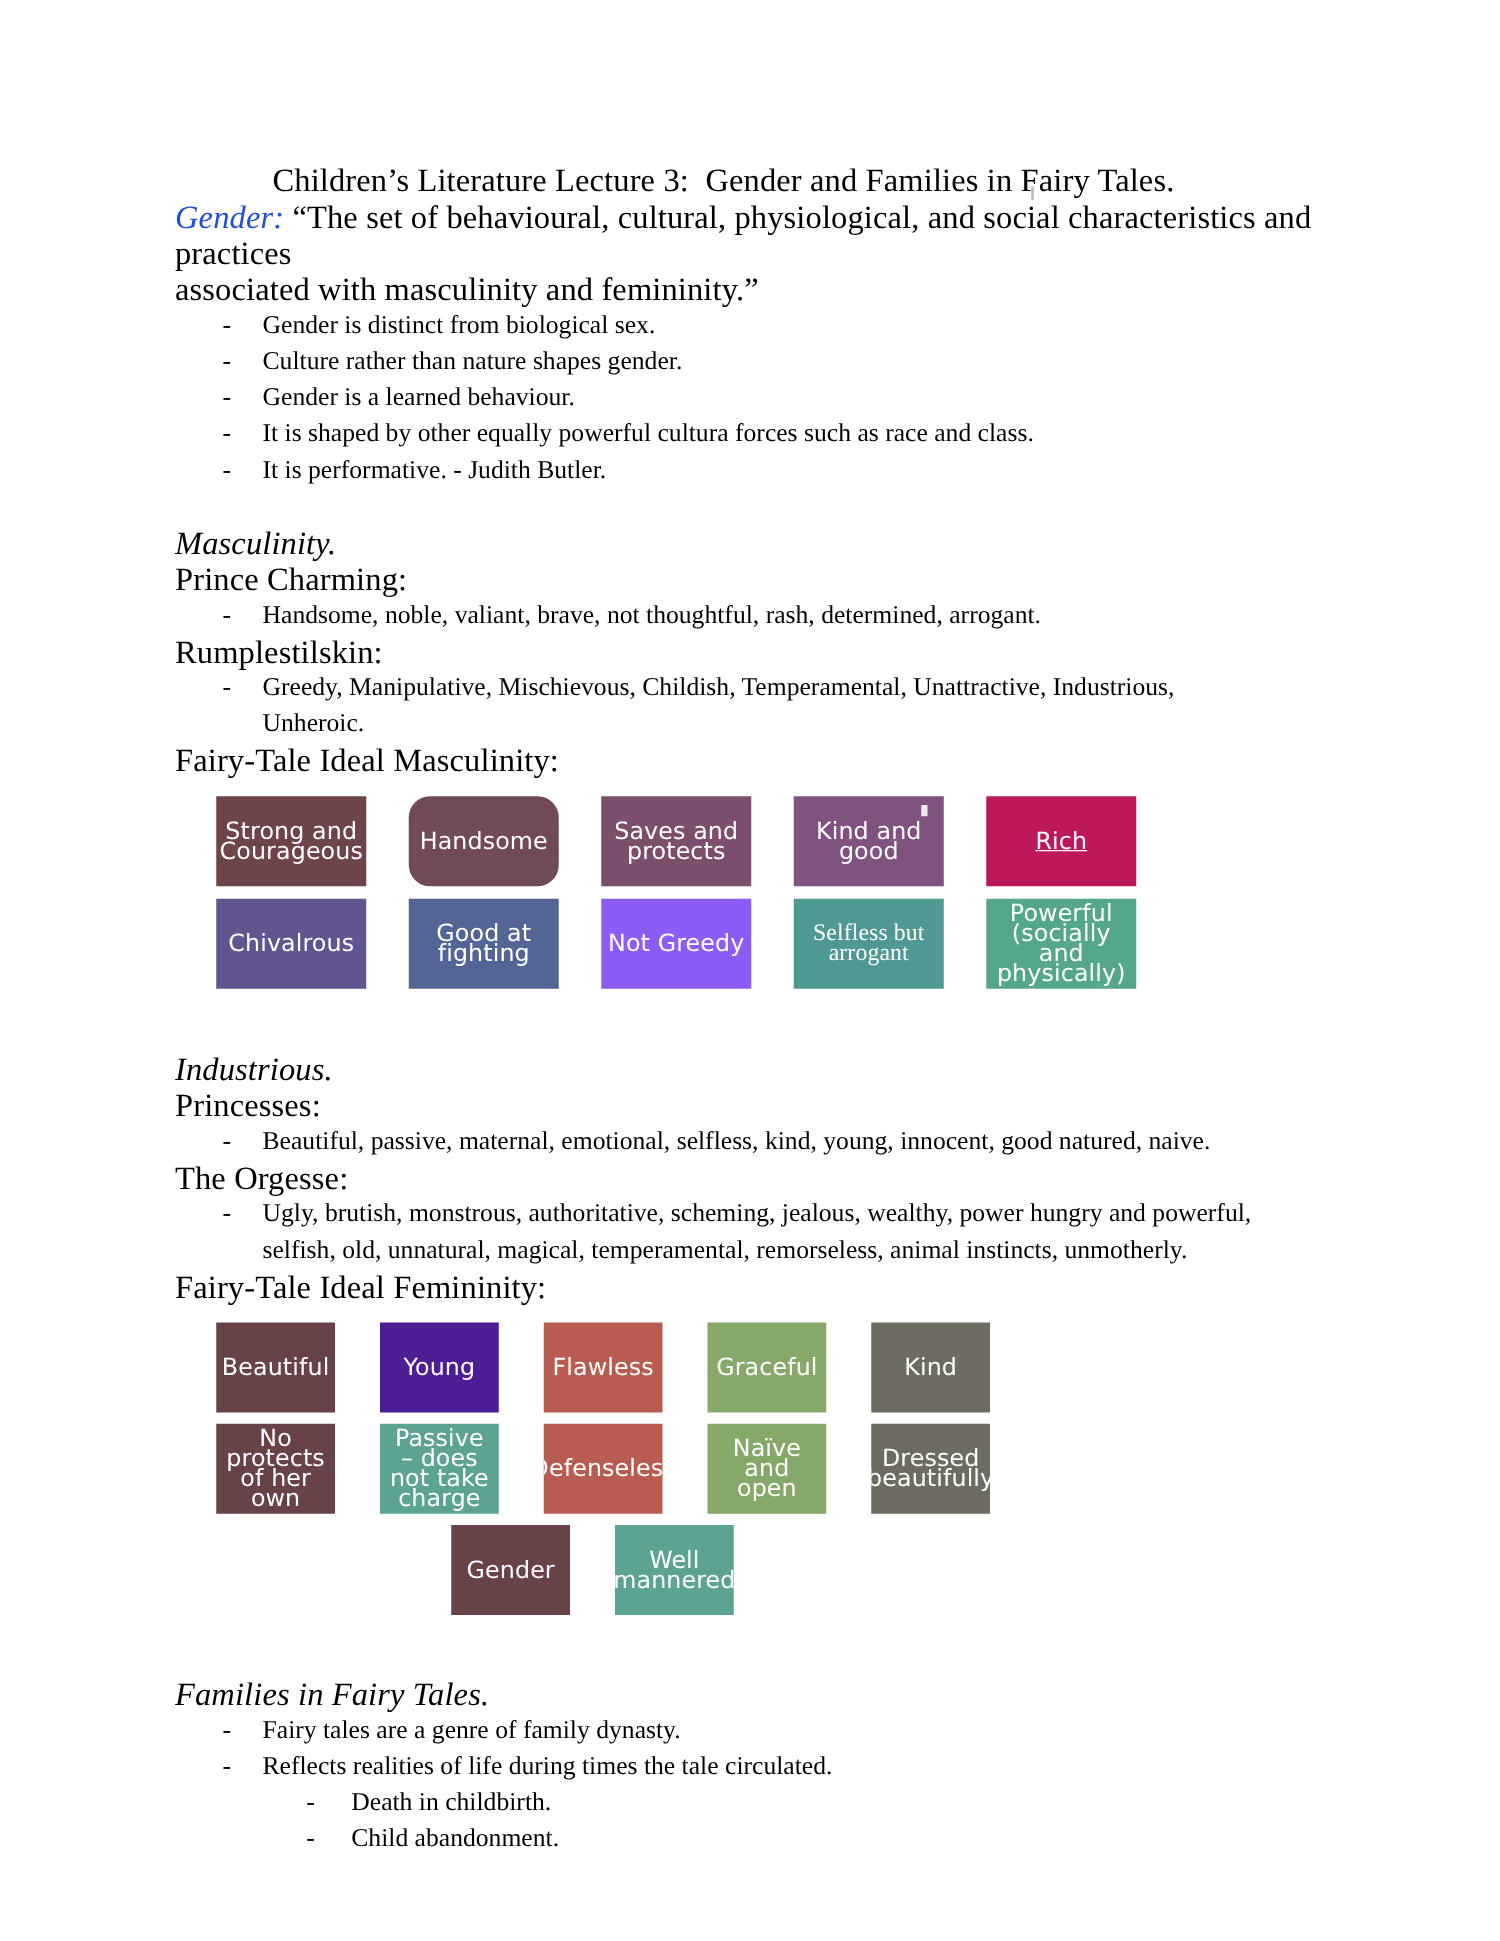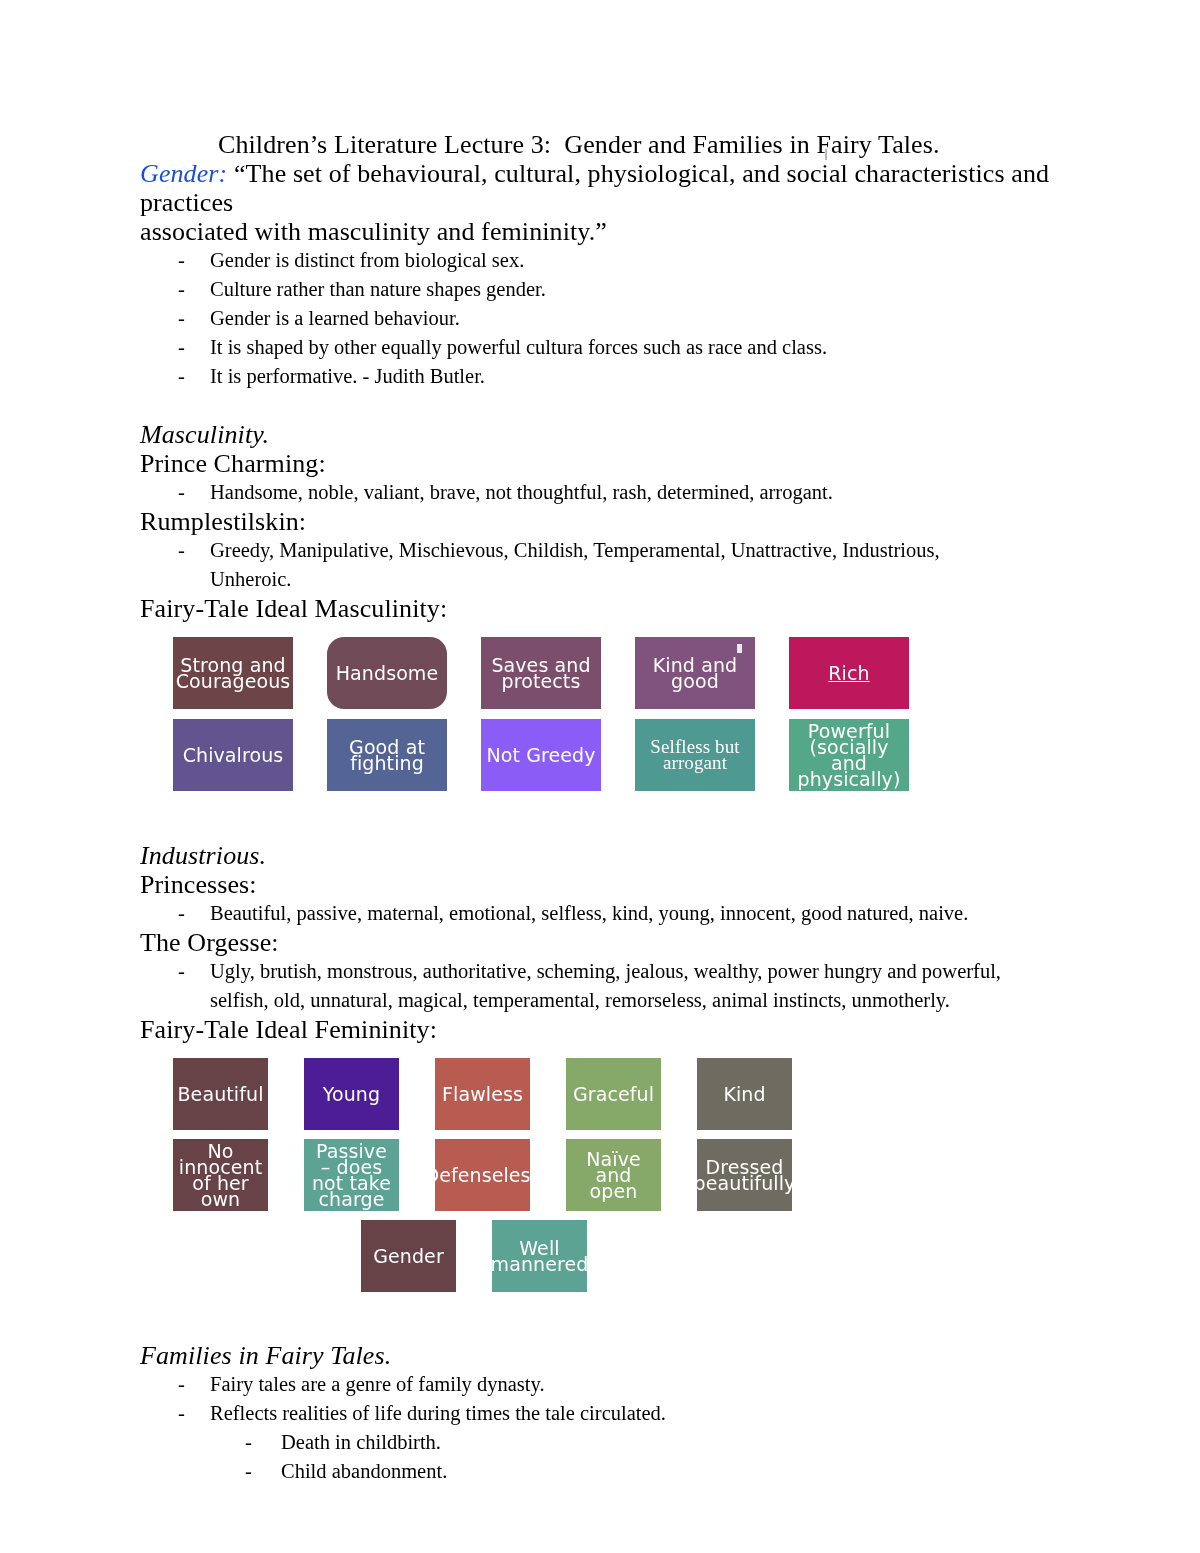--- a/index.html
+++ b/index.html
@@ -225,21 +225,21 @@
 
     <div class="grid" id="fem-grid">
       <div class="grid-row">
         <div class="cell" style="background-color: rgb(103, 66, 71);">Beautiful</div>
         <div class="cell" style="background-color: #4c1d95;">Young</div>
         <div class="cell" style="background-color: rgb(184, 92, 81);">Flawless</div>
         <div class="cell" style="background-color: rgb(134, 168, 105);">Graceful</div>
         <div class="cell" style="background-color: rgb(110, 108, 96);">Kind</div>
       </div>
       <div class="grid-row">
-        <div class="cell" style="background-color: rgb(103, 66, 71);">No innocent of her own</div>
+        <div class="cell" style="background-color: rgb(103, 66, 71);">No protects of her own</div>
         <div class="cell" style="background-color: rgb(92, 163, 147);">Passive – does not take charge</div>
         <div class="cell" style="background-color: rgb(184, 92, 81);">Defenseless</div>
         <div class="cell" style="background-color: rgb(134, 168, 105);">Naïve and open</div>
         <div class="cell" style="background-color: rgb(110, 108, 96);">Dressed beautifully</div>
       </div>
       <div class="grid-row centered">
         <div class="cell" style="background-color: rgb(103, 66, 71);">Gender</div>
         <div class="cell" style="background-color: rgb(92, 163, 147);">Well mannered</div>
       </div>
     </div>

